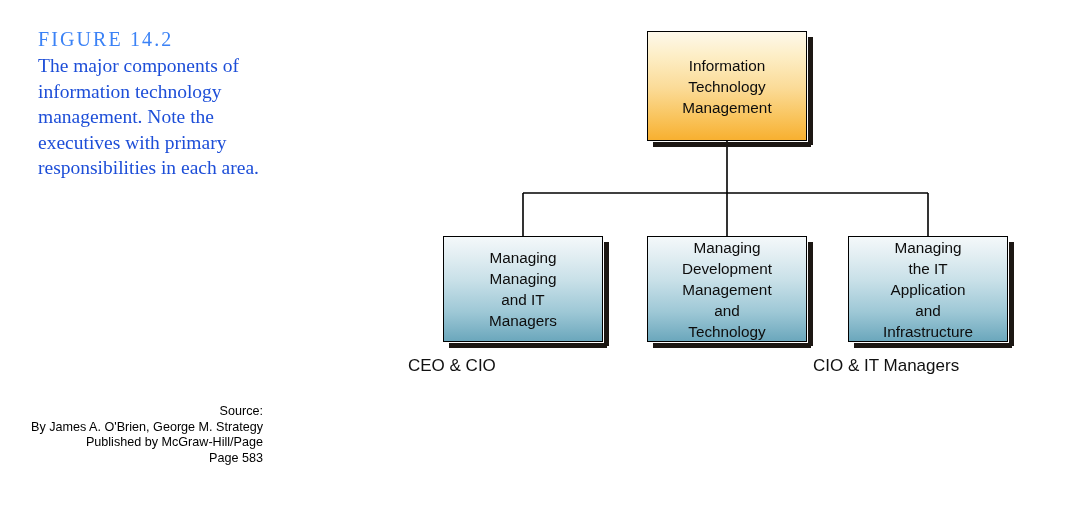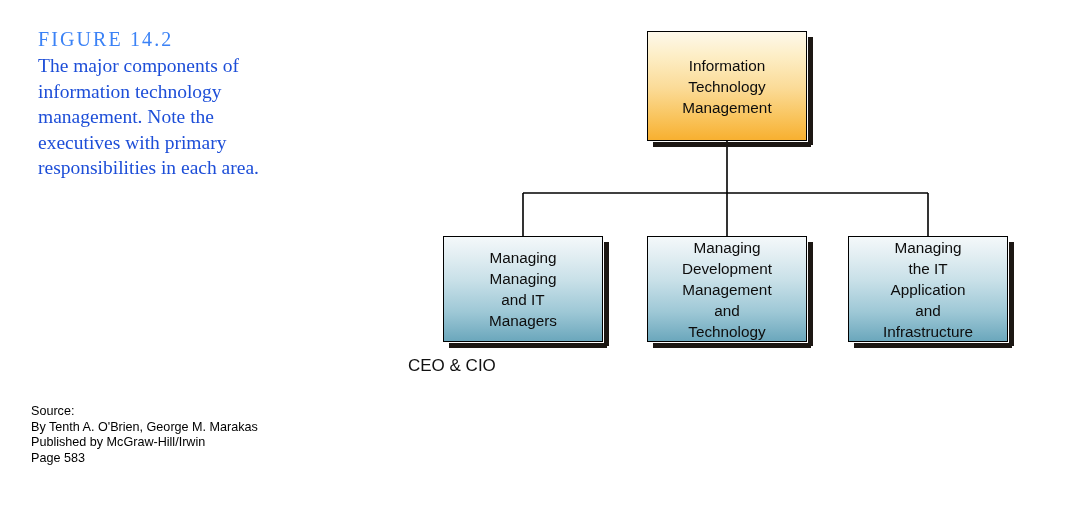--- a/index.html
+++ b/index.html
@@ -143,20 +143,21 @@
   
   #source-block {
     position: absolute;
     left: 31px;
     top: 404px;
     font-family: "Liberation Sans", sans-serif;
     font-size: 12.6px;
     line-height: 15.7px;
     color: #000000;
     white-space: nowrap;
+    text-align: right;
   }
 </style>
 </head>
 <body>
 
 <div id="caption-block">
   <div id="figure-number">FIGURE 14.2</div>
   <div id="figure-caption">The major components of information technology management. Note the executives with primary responsibilities in each area.</div>
 </div>
 
@@ -212,21 +213,22 @@
     <span>
       <span class="box-label">Managing</span>
       <span class="box-label">the IT</span>
       <span class="box-label">Application</span>
       <span class="box-label">and</span>
       <span class="box-label">Infrastructure</span>
     </span>
   </div>
 
   <div class="role-label" id="role-label-0">CEO &amp; CIO</div>
+  <div class="role-label" id="role-label-2">CIO &amp; IT Managers</div>
 
 </div>
 
 <div id="source-block">
   <div>Source:</div>
-  <div>By Tenth A. O'Brien, George M. Marakas</div>
-  <div>Published by McGraw-Hill/Irwin</div>
+  <div>By James A. O'Brien, George M. Strategy</div>
+  <div>Published by McGraw-Hill/Page</div>
   <div>Page 583</div>
 </div>
 
 </body></html>

